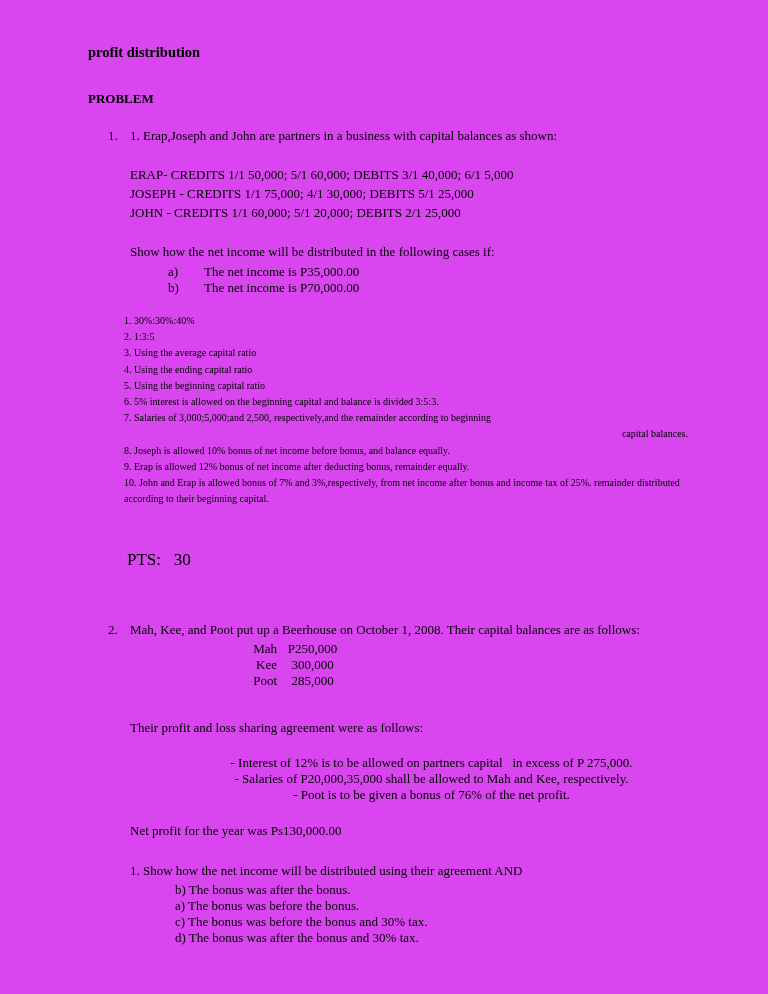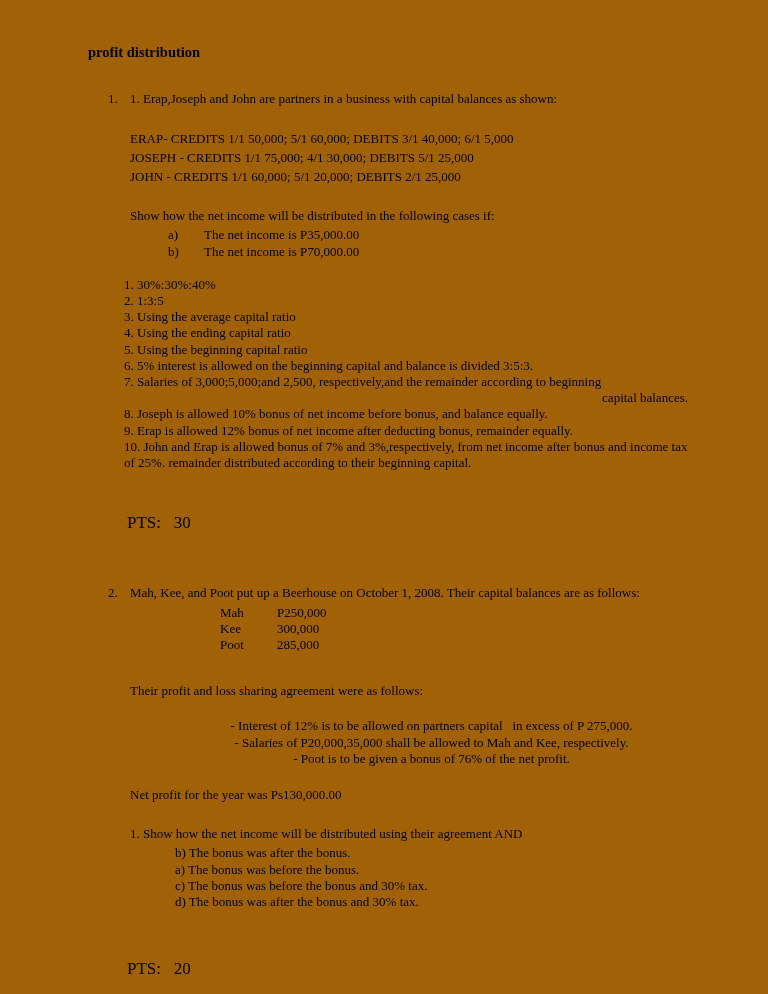--- a/index.html
+++ b/index.html
@@ -9,21 +9,21 @@
     background: #ffffff;
   }
   body {
     font-family: "Liberation Serif", "DejaVu Serif", serif;
     color: #000000;
   }
   .page {
     position: relative;
     width: 768px;
     height: 994px;
-    background: #a16207;
+    background: #d946ef;
     overflow: hidden;
     box-sizing: border-box;
   }
   .doc {
     position: absolute;
     left: 88px;
     top: 44px;
     width: 600px;
   }
 
@@ -104,21 +104,21 @@
     padding-left: 48px;    
   }
 
   
   .methods {
     margin: 0;
     padding: 0;
     list-style: none;
   }
   .methods > li {
-    font-size: 13px;
+    font-size: 10px;
     line-height: 16.2px;
     margin-left: -3px;     
   }
   .methods .cont {
     display: block;
     padding-left: 55px;
     text-align: right;
   }
 
   
@@ -140,42 +140,43 @@
     margin-left: 93px;     
   }
   .cap-table td {
     font-size: 13px;
     line-height: 16.2px;
     padding: 0;
     vertical-align: top;
   }
   .cap-table td.name {
     width: 57px;
-    text-align: left;
+    text-align: right;
     margin-left: 8px;
   }
   .cap-table td.amount {
     width: 71px;
-    text-align: left;
+    text-align: center;
     white-space: pre;
   }
 
   .pts {
     font-size: 17px;
     line-height: 16.2px;
   }
 </style>
 </head>
 <body>
 
 <div class="page">
   <div class="doc">
 
     <h1 class="doc-title">profit distribution</h1>
 
+    <h2 class="section-heading">PROBLEM</h2>
 
     <ol class="olist">
 
       <li>
         <span class="marker">1.</span>
 
         <p class="para">1. Erap,Joseph and John are partners in a business with capital balances as shown:</p>
 
         <div class="gap-md"></div>
 

